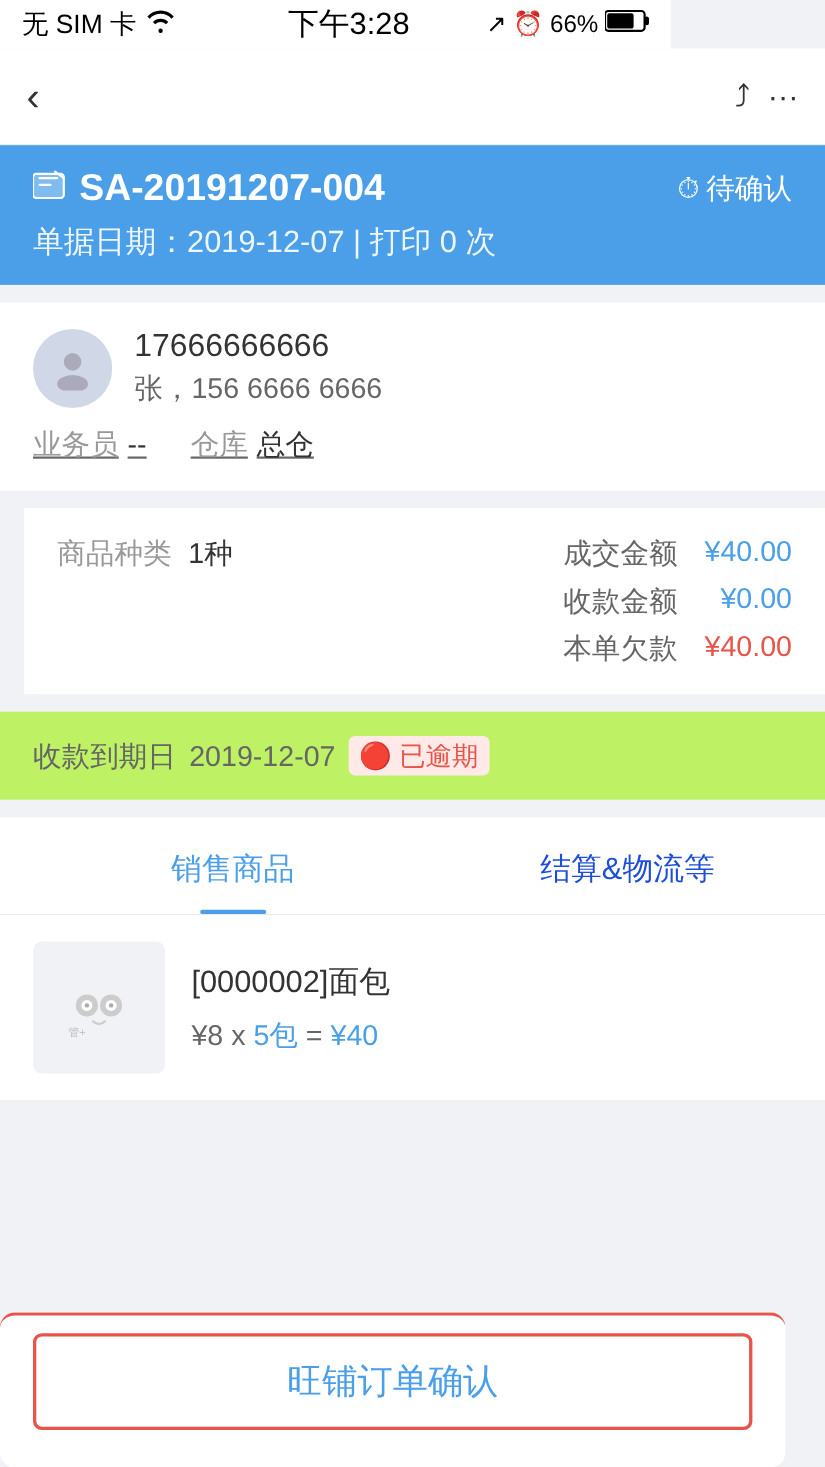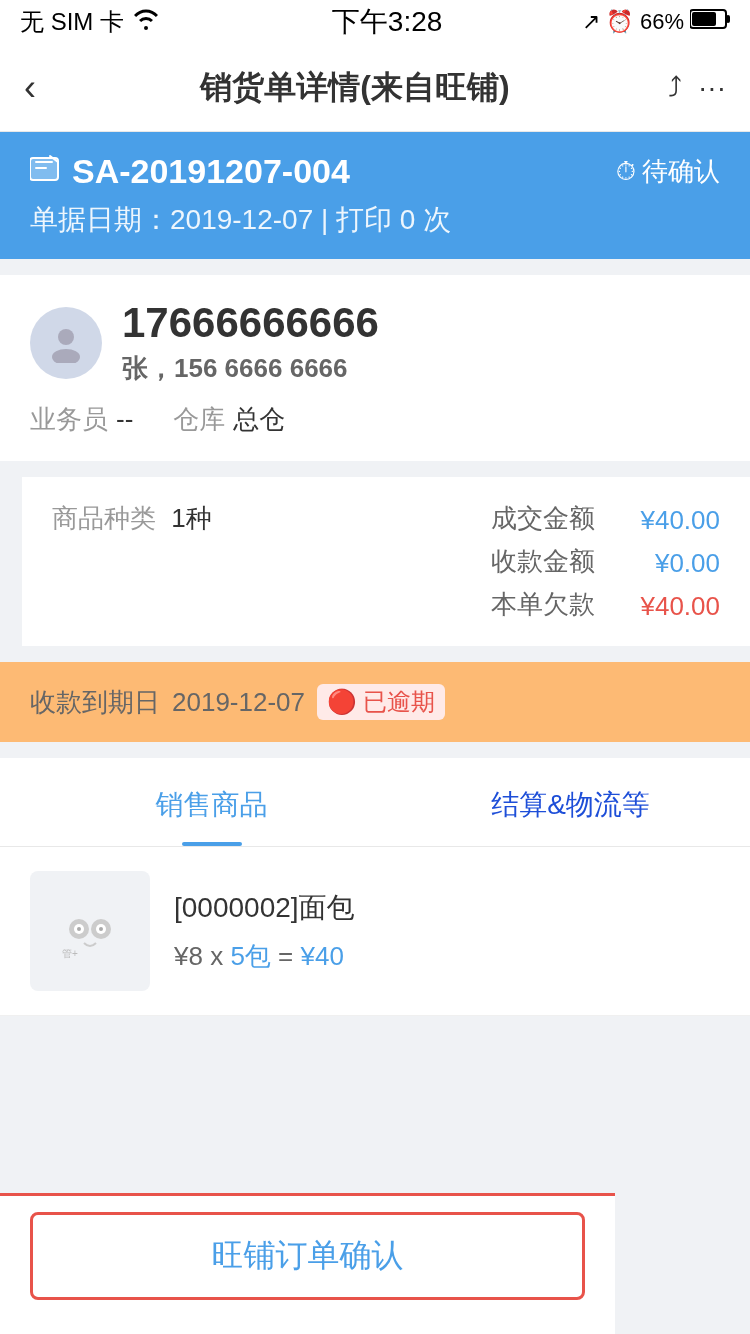--- a/index.html
+++ b/index.html
@@ -8,21 +8,21 @@
       width: 750px;
       min-height: 1334px;
       font-family: -apple-system, "PingFang SC", "Helvetica Neue", sans-serif;
       background: #f0f2f5;
       font-size: 28px;
       color: #333;
     }
 
     
     .status-bar {
-      width: 750px;
+      width: 610px;
       height: 44px;
       background: #fff;
       display: flex;
       align-items: center;
       justify-content: space-between;
       padding: 0 20px;
       font-size: 24px;
       color: #000;
     }
     .status-left { display: flex; align-items: center; gap: 8px; }
@@ -119,36 +119,36 @@
       border-radius: 50%;
       background: #d0d8e8;
       display: flex;
       align-items: center;
       justify-content: center;
       font-size: 36px;
       color: #8898aa;
       flex-shrink: 0;
     }
     .customer-name {
-      font-size: 42px;
-      font-weight: 700;
+      font-size: 29px;
+      font-weight: 400;
       color: #333;
     }
     .customer-sub {
       font-size: 26px;
       color: #666;
       margin-top: 4px;
-      font-weight: bold;
     }
     .customer-meta {
       display: flex;
       align-items: center;
       gap: 40px;
       font-size: 26px;
       color: #666;
+      text-decoration: underline;
     }
     .meta-item { display: flex; align-items: center; gap: 8px; }
     .meta-label { color: #999; }
     .meta-value { color: #333; }
 
     
     .summary-card {
       background: #fff;
       padding: 24px 30px;
       margin-top: 16px;
@@ -161,31 +161,31 @@
     .summary-cat-label { color: #999; }
     .summary-cat-value { color: #333; margin-left: 8px; }
     .summary-right {
       display: flex;
       flex-direction: column;
       align-items: flex-end;
       gap: 8px;
     }
     .summary-row {
       display: flex;
-      align-items: flex-end;
-      gap: 25px;
+      align-items: flex-start;
+      gap: 4px;
       font-size: 26px;
     }
     .summary-row-label { color: #666; }
     .summary-row-value { color: #4a9fe8; font-weight: 500; min-width: 100px; text-align: right; }
     .summary-row-value.red { color: #e8534a; }
 
     
     .due-card {
-      background: #fdba74;
+      background: #bef264;
       padding: 22px 30px;
       margin-top: 16px;
       display: flex;
       align-items: center;
       font-size: 26px;
       color: #666;
       gap: 12px;
     }
     .overdue-badge {
       display: flex;
@@ -273,24 +273,25 @@
       padding: 40px 30px 50px;
       background: #f0f2f5;
       min-height: 200px;
     }
 
     
     .confirm-btn-container {
       position: fixed;
       bottom: 0;
       left: 0;
-      width: 615px;
+      width: 714px;
       background: #fff;
       padding: 16px 30px 34px;
       border-top: 3px solid #e8534a;
+      border-radius: 14px;
     }
     .confirm-btn {
       width: 100%;
       height: 88px;
       background: #fff;
       border: 3px solid #e8534a;
       border-radius: 8px;
       font-size: 32px;
       color: #4a9fe8;
       font-weight: 500;
@@ -322,21 +323,20 @@
         <rect x="0" y="2" width="36" height="18" rx="3" fill="none" stroke="#000" stroke-width="2"></rect>
         <rect x="36" y="7" width="4" height="8" rx="2" fill="#000"></rect>
         <rect x="2" y="4" width="24" height="14" rx="2" fill="#000"></rect>
       </svg>
     </span>
   </div>
 </div>
 
 <div class="nav-bar">
   <span class="nav-back">‹</span>
-  <span class="nav-title">销货单详情(来自旺铺)</span>
   <div class="nav-right">
     <span class="nav-icon">⤴</span>
     <span class="nav-icon">···</span>
   </div>
 </div>
 
 <div class="header-card">
   <div class="header-card-top">
     <div class="order-id">
       <span class="order-id-icon">

